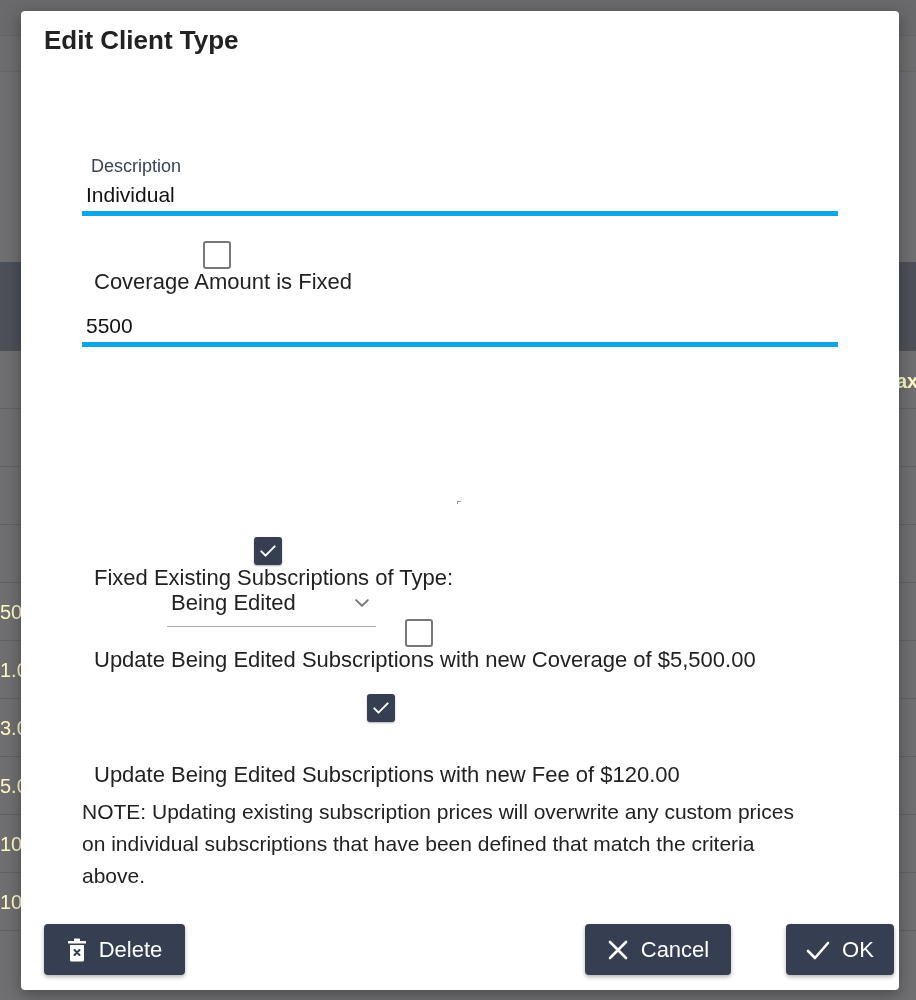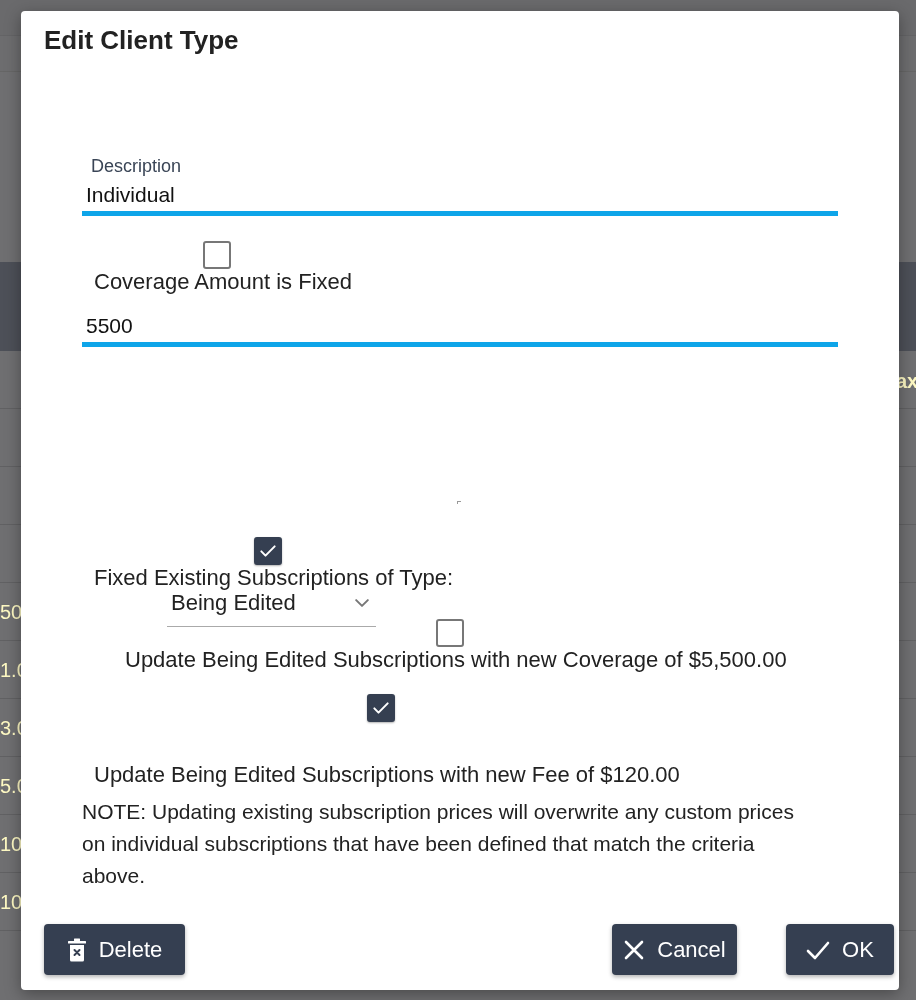--- a/index.html
+++ b/index.html
@@ -35,21 +35,21 @@
   .select-chevron svg { width: 20px; height: 20px; display: block; }
 
   .tiny-mark { position: absolute; left: 436px; top: 490px; width: 4px; height: 3px; border-top: 1px solid #999; border-left: 1px solid #999; }
 
   .note { position: absolute; left: 61px; top: 755px; width: 740px; font-size: 21px; line-height: 32px; color: #222; margin-top: 30px; }
 
   .btn { position: absolute; top: 913px; height: 51px; background: #353f51; color: #fff; border: none; border-radius: 4px; display: flex; align-items: center; justify-content: center; font-size: 22px; cursor: pointer; box-shadow: 0 2px 4px rgba(0,0,0,0.3); font-family: "Liberation Sans", "DejaVu Sans", sans-serif; }
   .btn svg { display: block; }
   .btn .btn-icon { margin-right: 12px; display: flex; align-items: center; }
   .btn-delete { left: 23px; width: 141px; }
-  .btn-cancel { left: 591px; width: 125px; }
+  .btn-cancel { left: 564px; width: 146px; }
   .btn-ok { left: 745px; width: 108px; margin-left: 20px; }
 </style>
 </head>
 <body>
 
 <div class="bg">
   <div class="bg-topbar"></div>
   <div class="bg-band2"></div>
   <div class="bg-header"></div>
   <div class="bg-colhead">ax</div>
@@ -117,21 +117,21 @@
     <div class="select">
       <span class="select-value">Being Edited</span>
       <span class="select-chevron">
         <svg viewBox="0 0 24 24">
             <path d="M5 8.5l7 7 7-7" fill="none" stroke="#777" stroke-width="2.4" stroke-linecap="round" stroke-linejoin="round"></path>
           </svg>
       </span>
     </div>
   </div>
 
-  <div class="check-row" style="top:608px;margin-left:31px;">
+  <div class="check-row" style="top:608px;">
     <span class="checkbox"></span>
     <span class="check-label">Update Being Edited Subscriptions with new Coverage of $5,500.00</span>
   </div>
 
   <div class="check-row" style="top:683px;gap:40px;">
     <span class="checkbox checked">
       <svg viewBox="0 0 24 24">
           <path d="M4 12.5l5 5L20 6.5" fill="none" stroke="#fff" stroke-width="2.4" stroke-linecap="round" stroke-linejoin="round"></path>
         </svg>
     </span>

